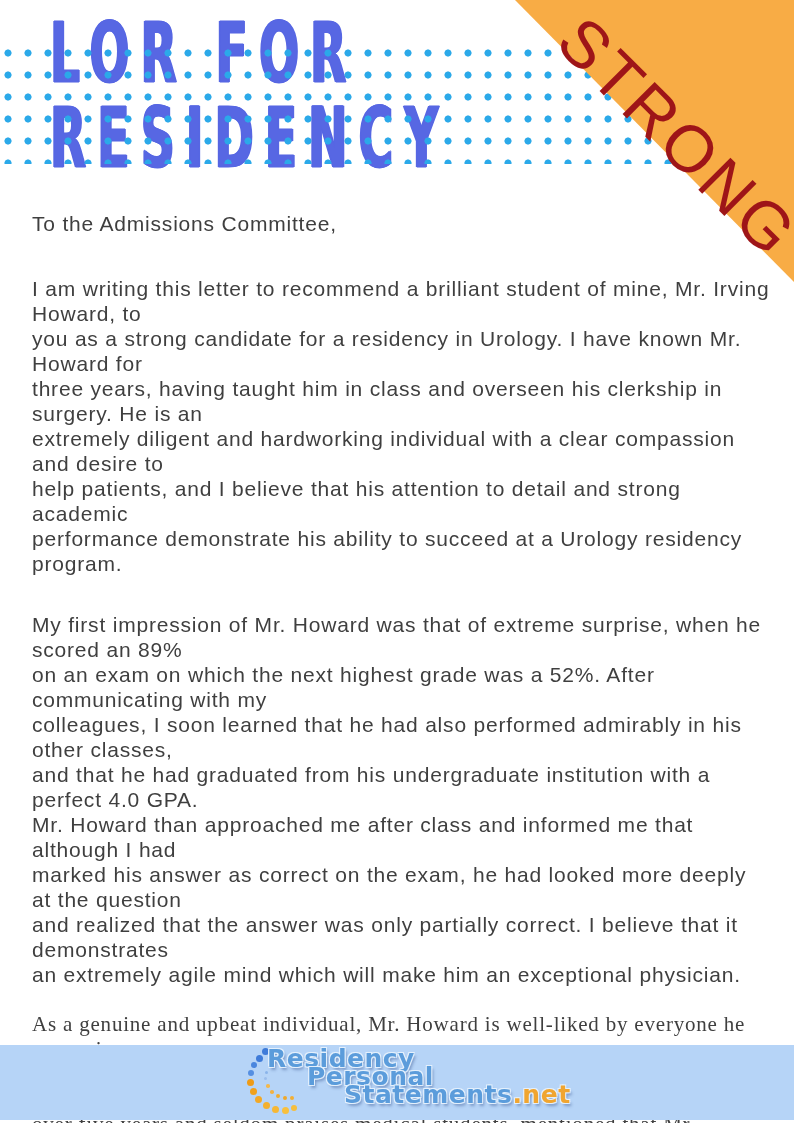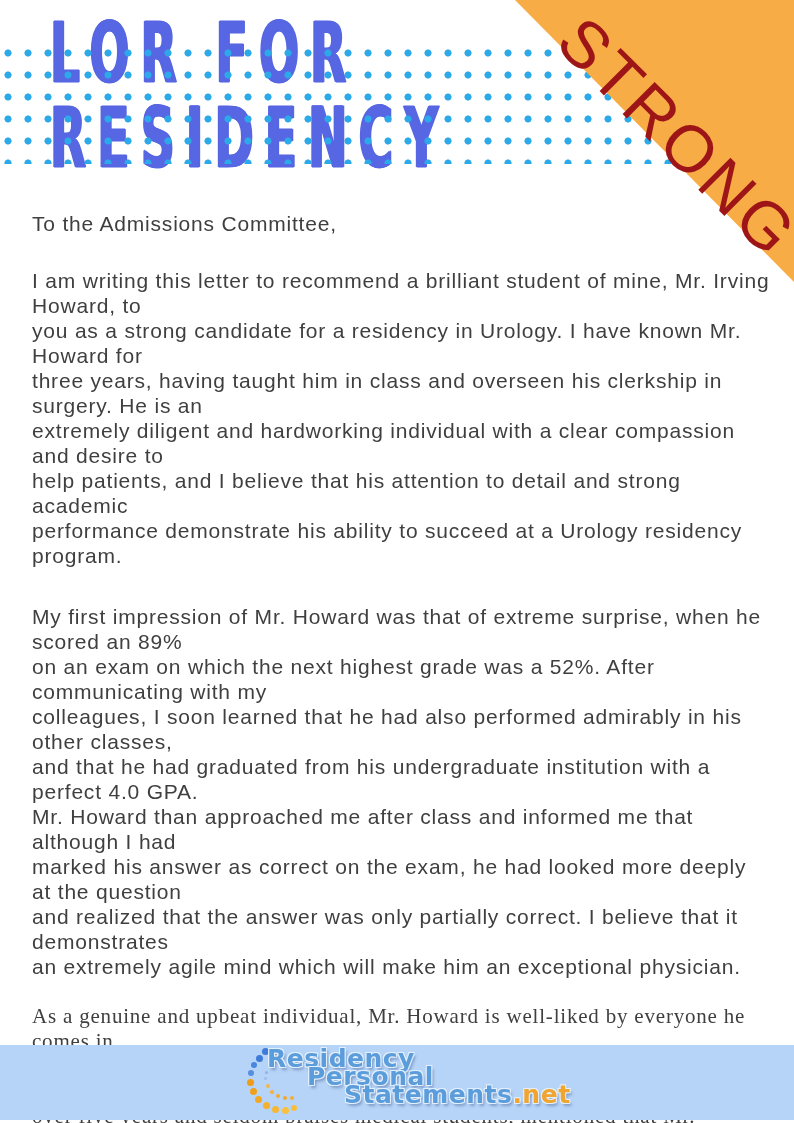--- a/index.html
+++ b/index.html
@@ -71,21 +71,21 @@
     left:32px;top:211px;
     width:740px;
     color:var(--body_text,#3F3F3F);
     font-size:21px;
     line-height:25px;
     letter-spacing:0.8px;
     z-index:1;
   }
   .salutation{margin:0;}
   .para{margin:0;white-space:pre-line;}
-  .para.p1{margin-top:32px;}
+  .para.p1{margin-top:40px;}
   .para.p2{margin-top:36px;}
   .para.p3{margin-top:25px;font-family:Liberation Serif, serif;}
   .signature{margin-top:30px;letter-spacing:1.7px;}
   .signature div{white-space:pre-line;}
 
   
   .footer{
     position:absolute;
     left:0;top:1045px;
     width:794px;height:75px;

